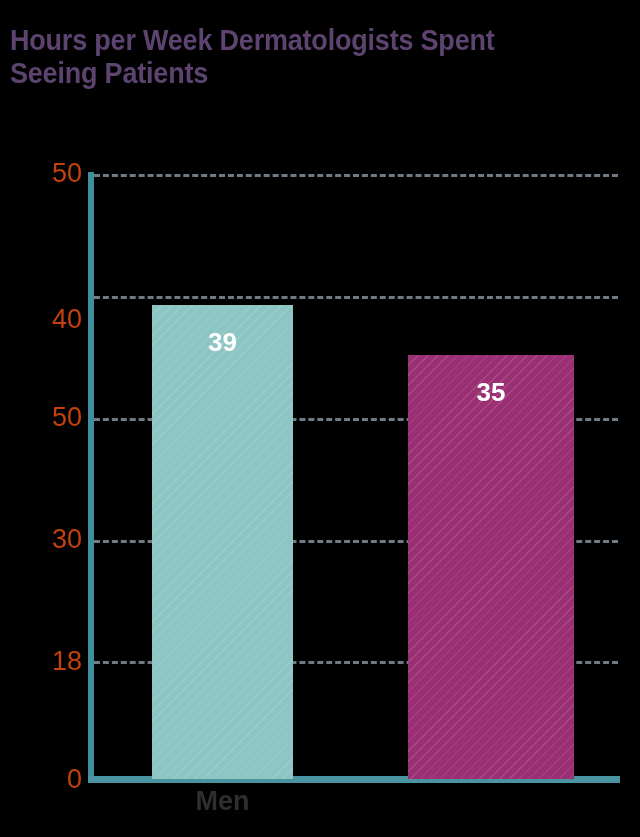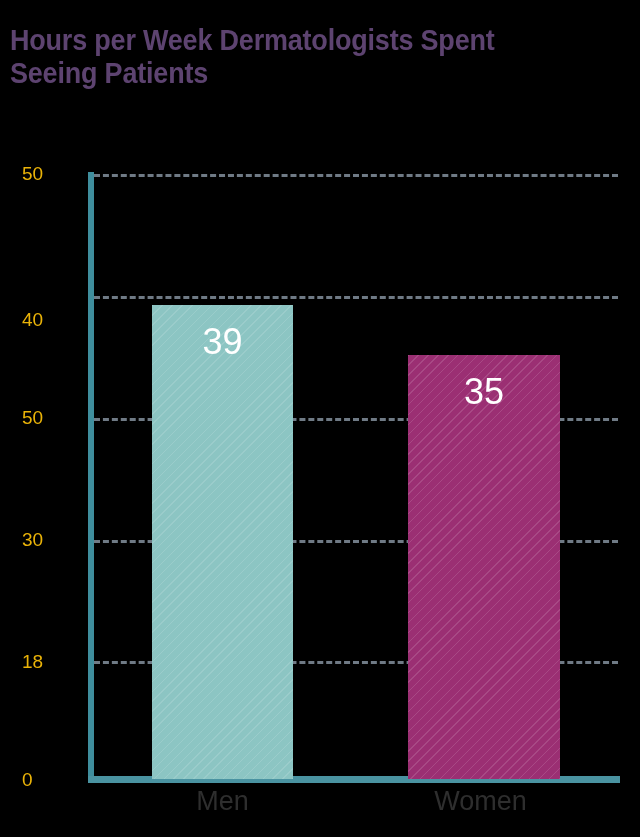--- a/index.html
+++ b/index.html
@@ -65,22 +65,23 @@
     left: 94px;
     width: 524px;
     height: 0;
     border-top: 3px dashed #6f7a85;
   }
 
   .ytick {
     position: absolute;
     right: 0;
     width: 60px;
-    color: #eab308;
-    font-size: 19px;
+    text-align: right;
+    color: #c2410c;
+    font-size: 27px;
     line-height: 27px;
     font-weight: normal;
     font-family: "Liberation Sans Narrow", "Liberation Sans", sans-serif;
   }
   .ytick-wrap {
     position: absolute;
     left: 18px;
     width: 64px;
     height: 27px;
   }
@@ -105,42 +106,42 @@
         rgba(255,255,255,0) 1px,
         rgba(255,255,255,0) 7px);
     opacity: 0.9;
   }
   .bar-value {
     position: absolute;
     left: 0;
     right: 0;
     text-align: center;
     color: #ffffff;
-    font-size: 36px;
+    font-size: 26px;
     line-height: 34px;
-    font-weight: normal;
+    font-weight: bold;
     font-family: "Liberation Sans Narrow", "Liberation Sans", sans-serif;
   }
   .cat-label {
     position: absolute;
     text-align: center;
     color: #2e2e2e;
     font-size: 27px;
     line-height: 28px;
-    font-weight: normal;
+    font-weight: bold;
     font-family: "Liberation Sans Narrow", "Liberation Sans", sans-serif;
   }
 
   #bar-men {
     left: 152px;
     width: 141px;
   }
   #bar-women {
     left: 408px;
-    width: 152px;
+    width: 166px;
   }
 </style>
 </head>
 <body>
 
 <div id="plot">
 
   <div id="chart-title">Hours per Week Dermatologists Spent
 Seeing Patients</div>
 
@@ -178,15 +179,14 @@
     <div class="bar-value" style="top:20px;">39</div>
   </div>
 
   <div id="bar-women" class="bar" style="height:424px;">
     <div class="bar-fill" style="background:#9b2f73;"></div>
     <div class="bar-hatch"></div>
     <div class="bar-value" style="top:20px;">35</div>
   </div>
 
   <div class="cat-label" style="left:152px; width:141px; top:787px;">Men</div>
-  <div class="cat-label" style="left:408px; width:145px; top:787px;">Women</div>
 
 </div>
 
 </body></html>

